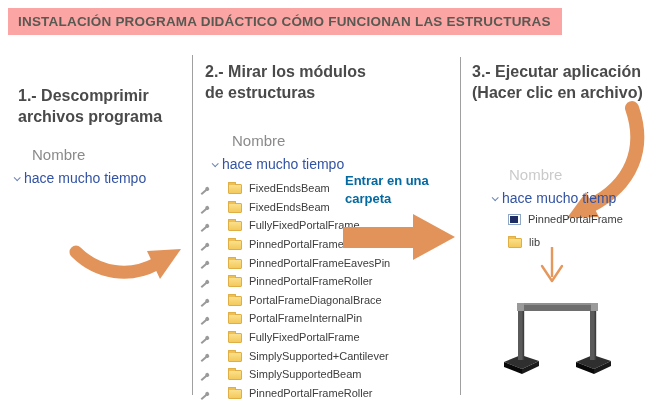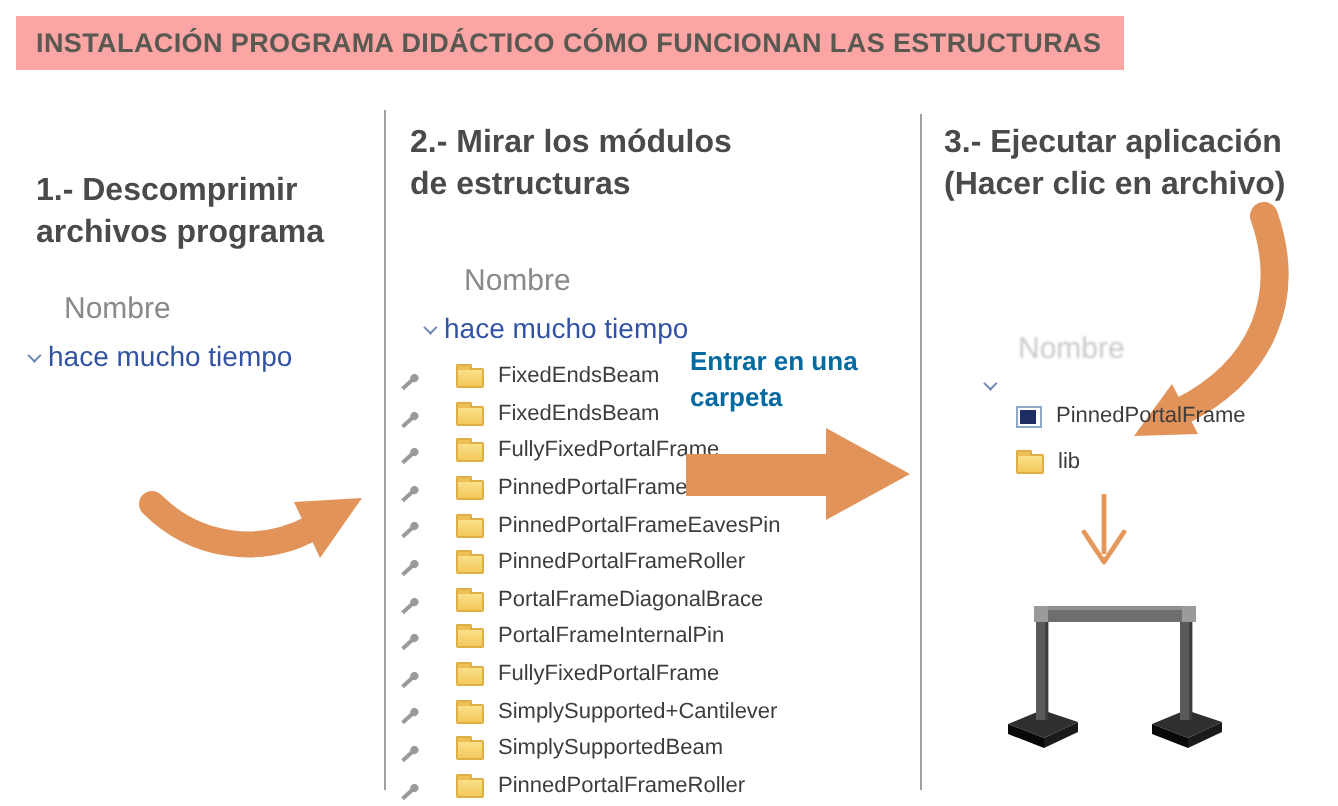--- a/index.html
+++ b/index.html
@@ -226,20 +226,21 @@
 
 <svg class="abs" style="left:552px;top:100px" width="100" height="140" viewBox="0 0 100 140">
   <path d="M80,8 C94,48 80,85 38,106" fill="none" stroke="#e2935a" stroke-width="14" stroke-linecap="round"></path>
   <polygon points="15,118 34,92 47,117" fill="#e2935a"></polygon>
 </svg>
 
 <div id="list3" class="explist">
   <span class="col-header">Nombre</span>
   <div class="group-row">
     <span class="chev"></span>
+    <span>hace mucho tiemp</span>
   </div>
   <ul class="file-ul">
     <li class="file-row">
       <span class="app-icon"></span>
       <span>PinnedPortalFrame</span>
     </li>
     <li class="file-row">
       <span class="folder-icon"></span>
       <span>lib</span>
     </li>

